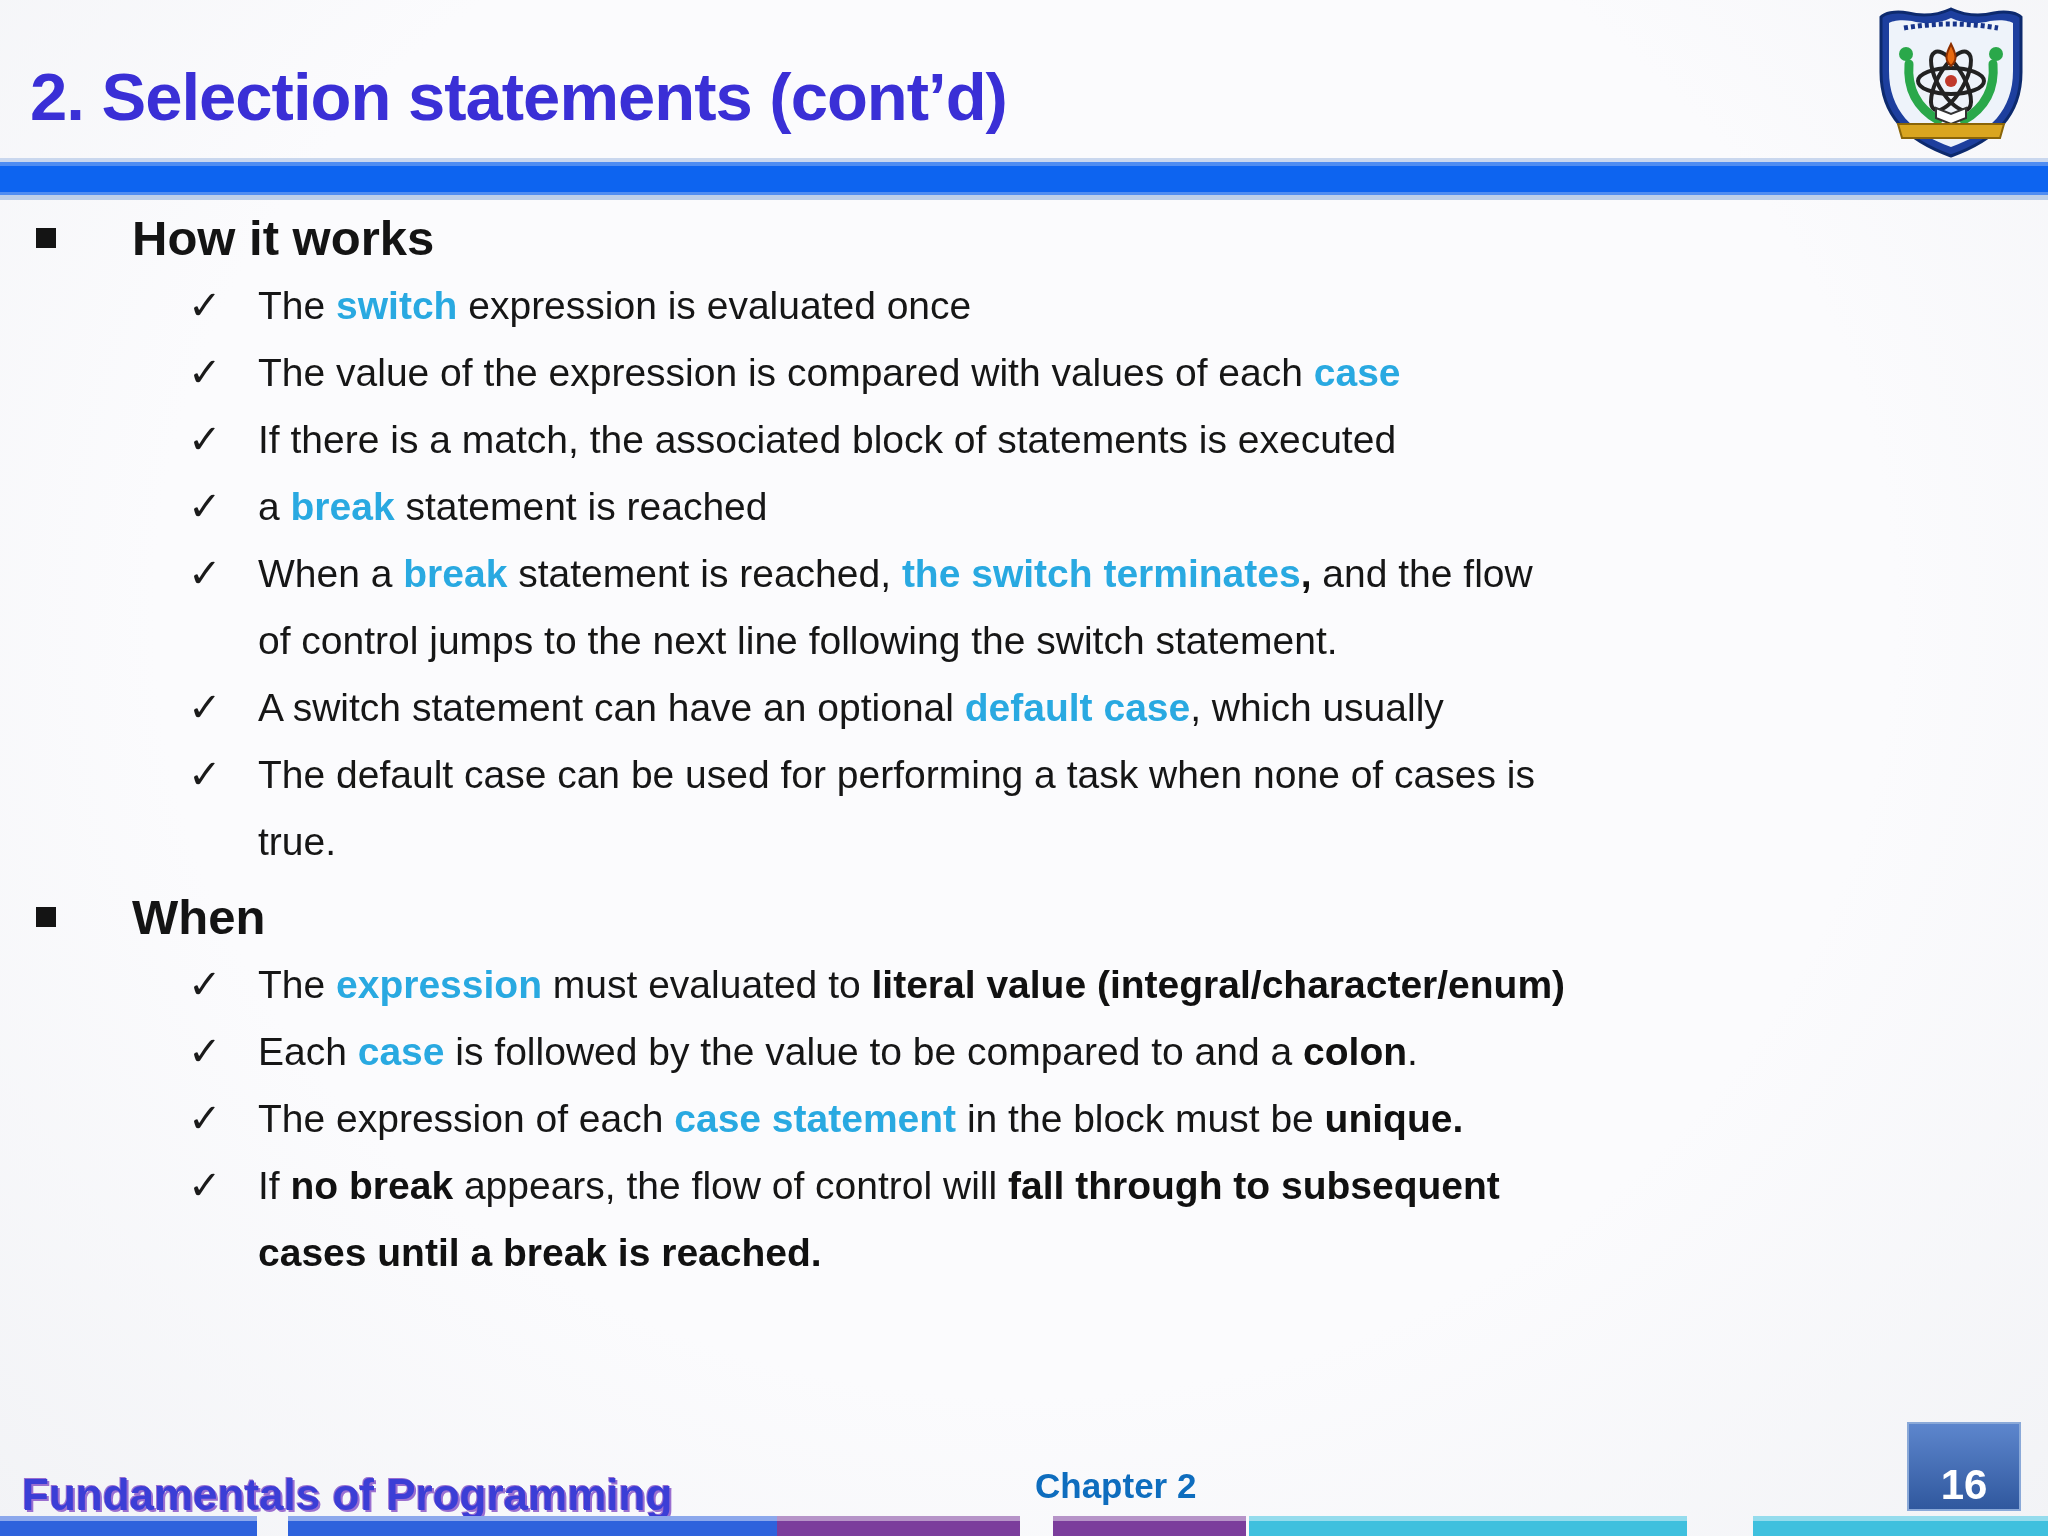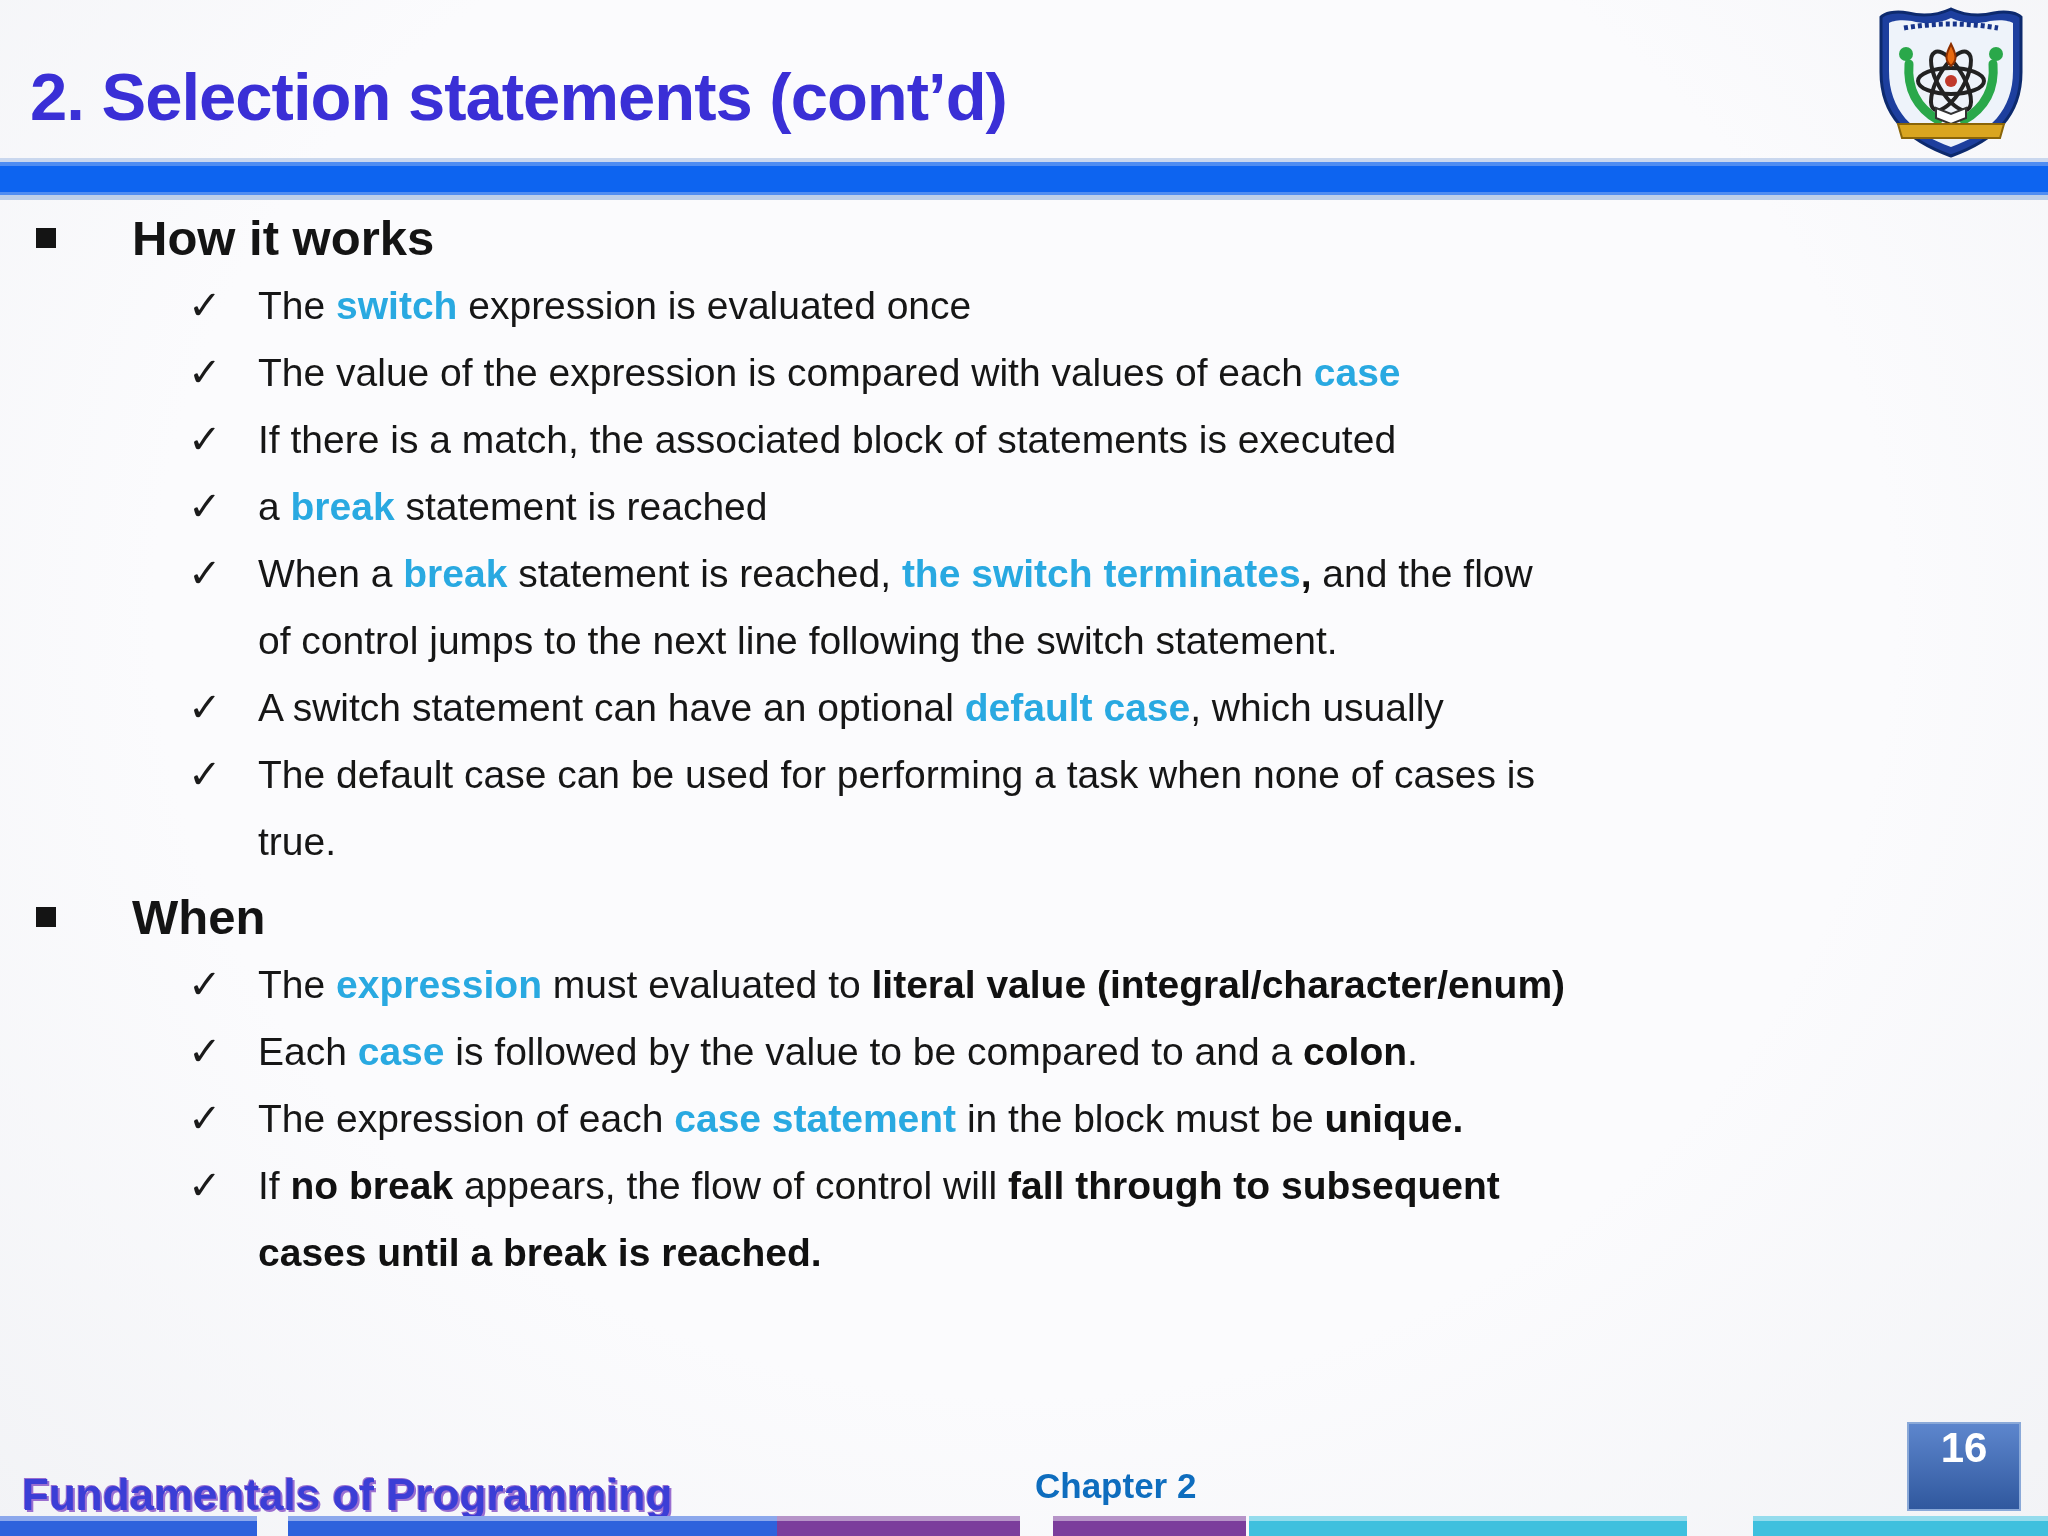--- a/index.html
+++ b/index.html
@@ -64,21 +64,21 @@
     margin-top:46px;
   }
   .footer-chapter{
     position:absolute;left:1035px;bottom:30px;
     font-size:35px;font-weight:700;color:#0e6dbe;white-space:nowrap;
   }
   .page-box{
     position:absolute;left:1907px;top:1422px;width:110px;height:85px;
     background:linear-gradient(180deg,#5d86cd,#30589e);
     border:2px solid #8aa9d8;
-    display:flex;align-items:flex-start;justify-content:center;
+    display:flex;align-items:flex-end;justify-content:center;
     font-size:42px;font-weight:700;color:#ffffff;
   }
   
   .strip{position:absolute;left:0;bottom:0;width:100%;height:20px;}
   .seg{
     position:absolute;top:0;height:100%;
     box-shadow:inset 0 5px 0 rgba(255,255,255,.45);
   }
 </style>
 </head>

